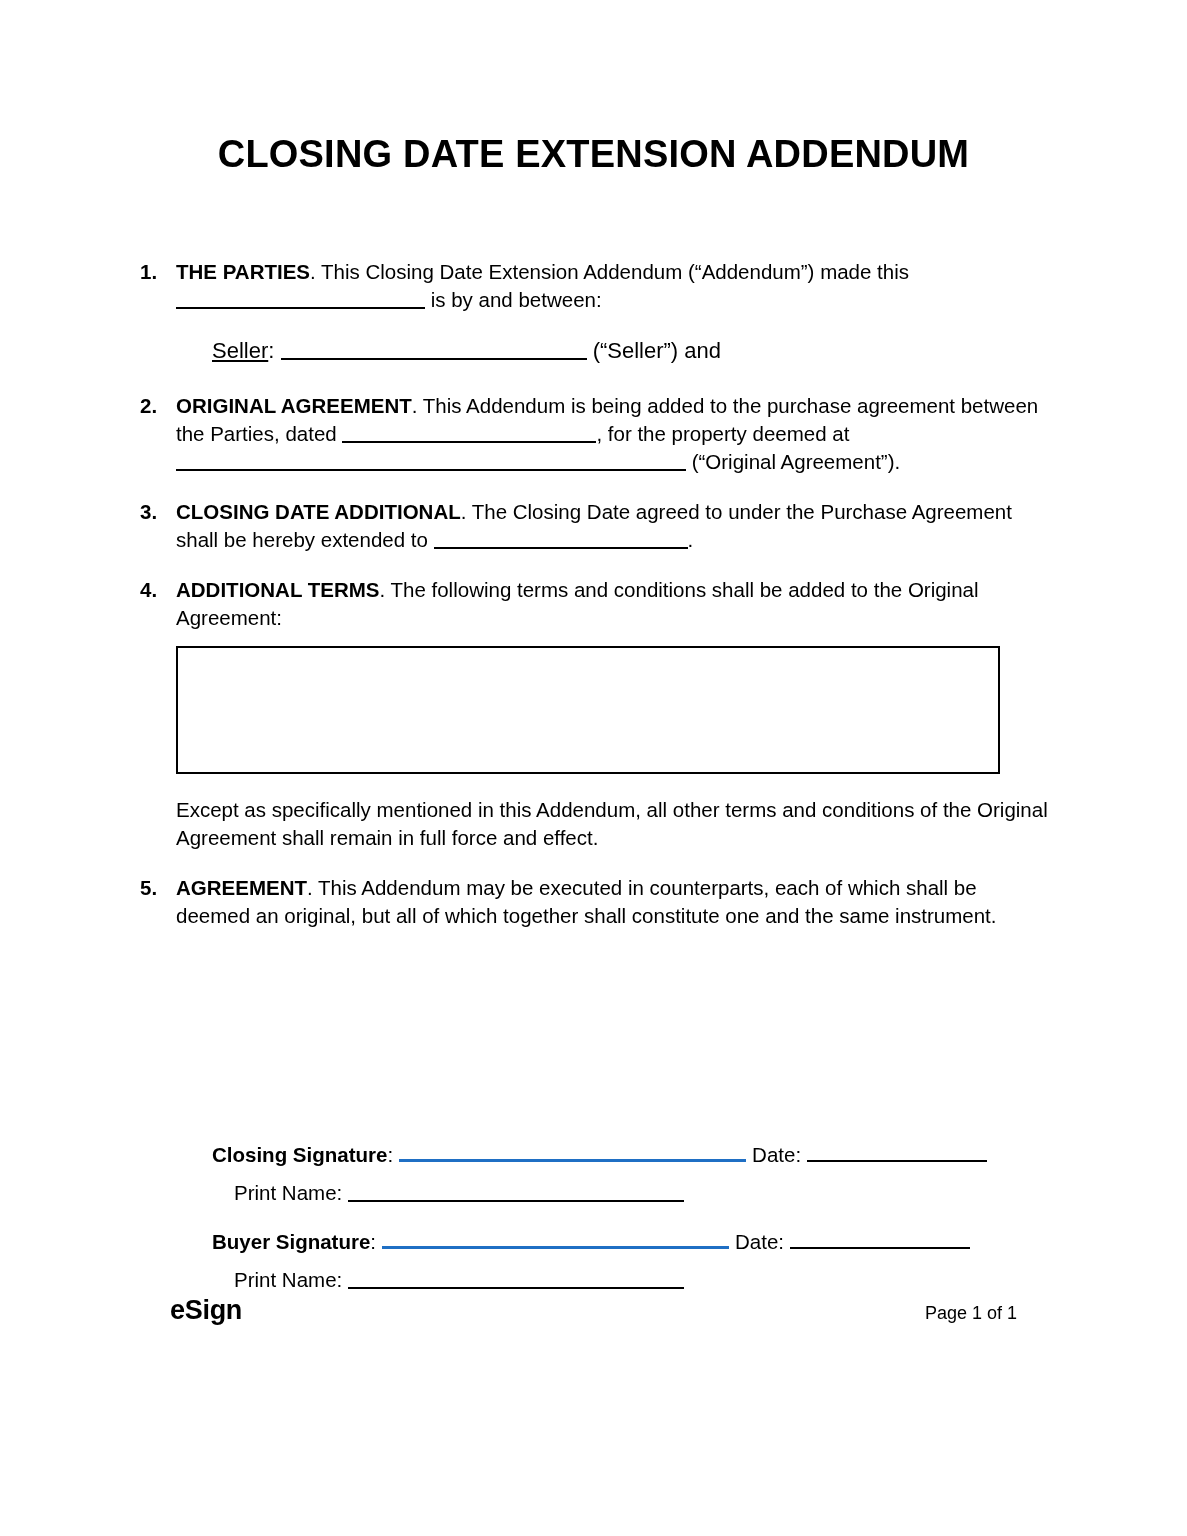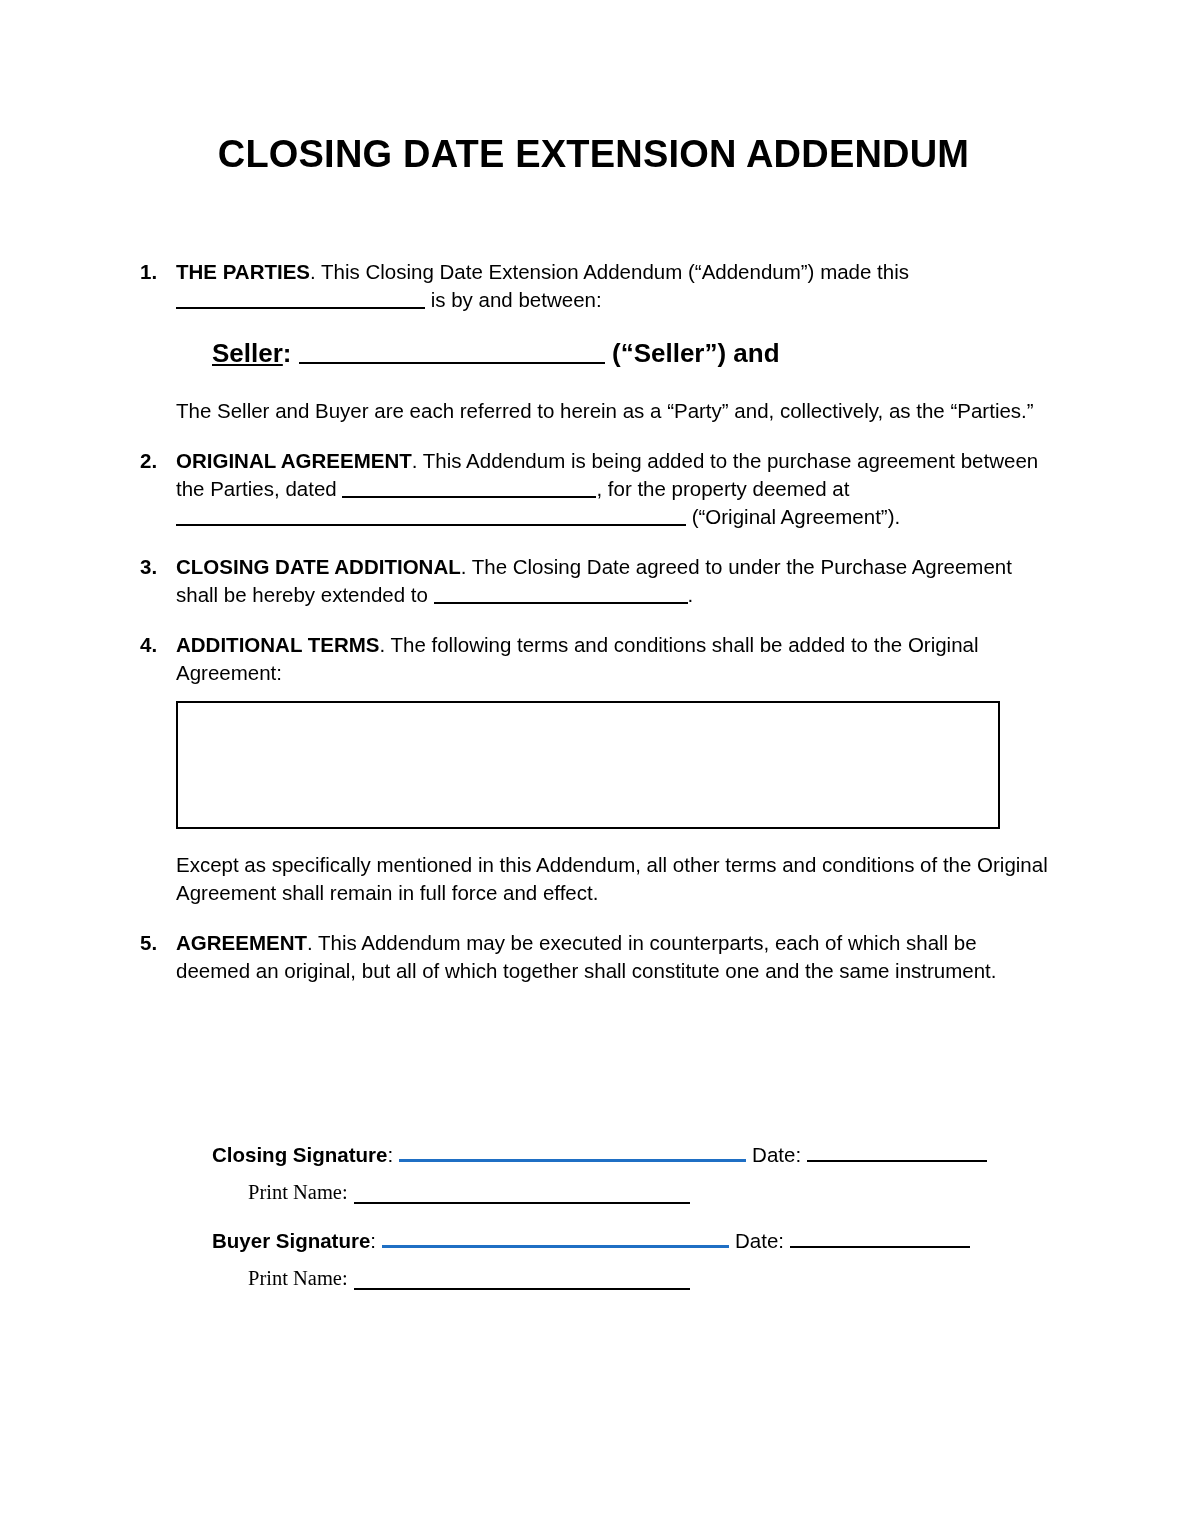--- a/index.html
+++ b/index.html
@@ -79,23 +79,22 @@
   .blank.w-dated   { width: 254px; }
   .blank.w-located { width: 510px; }
   .blank.w-extend  { width: 254px; }
 
   .u { text-decoration: underline; text-underline-offset: 2px; }
 
   
   .party-line {
     padding-left: 72px;
     margin-bottom: 26px;
-    font-size: 26px;
+    font-size: 22px;
     line-height: 1.365;
-    font-weight: bold;
   }
 
   
   .terms-box {
     margin-left: 36px;
     margin-top: 14px;
     margin-bottom: 22px;
     width: 824px;
     height: 128px;
     border: 2.4px solid #000;
@@ -130,25 +129,24 @@
   .sig-line.black-date {
     width: 180px;
     border-bottom: 2.2px solid #000;
   }
   .sig-line.black-name {
     width: 336px;
     border-bottom: 2.2px solid #000;
   }
   .print-row {
     display: flex;
-    align-items: flex-end;
-    margin-left: 36px;
+    align-items: flex-start;
+    margin-left: 22px;
     margin-bottom: 22px;
     white-space: nowrap;
-    font-family: Liberation Serif, serif;
   }
   .sig-spacer { margin-bottom: 30px; margin-top: 18px; }
 
   
   .footer {
     position: absolute;
     bottom: 50px;
     left: 170px;
     right: 170px;
     display: flex;
@@ -179,21 +177,20 @@
       <span class="blank w-date1"></span><span> is by and between:</span>
     </div>
 
     <div class="party-line">
       <span class="u">Seller</span><span>:</span>
       <span class="blank w-party"></span>
       <span>(“Seller”) and</span>
     </div>
 
 
-    <div class="para">The Seller and Buyer are each referred to herein as a “Party” and, collectively, as the “Parties.”</div>
 
     <div class="clause">
       <span class="num">2.</span>
       <span class="heading">ORIGINAL AGREEMENT</span><span>. This Addendum is being added to the purchase agreement between the Parties, dated</span>
       <span class="blank w-dated"></span><span>, for the property deemed at</span>
       <span class="blank w-located"></span><span> (“Original Agreement”).</span>
     </div>
 
     <div class="clause">
       <span class="num">3.</span>
@@ -240,14 +237,18 @@
       <span class="sig-line black-date"></span>
     </div>
 
     <div class="print-row">
       <span>Print Name:</span>
       <span class="sig-line black-name"></span>
     </div>
 
   </div>
 
+  <div class="footer">
+    <div class="brand">eSign</div>
+    <div class="page-num">Page 1 of 1</div>
+  </div>
 
 </div>
 
 </body></html>

